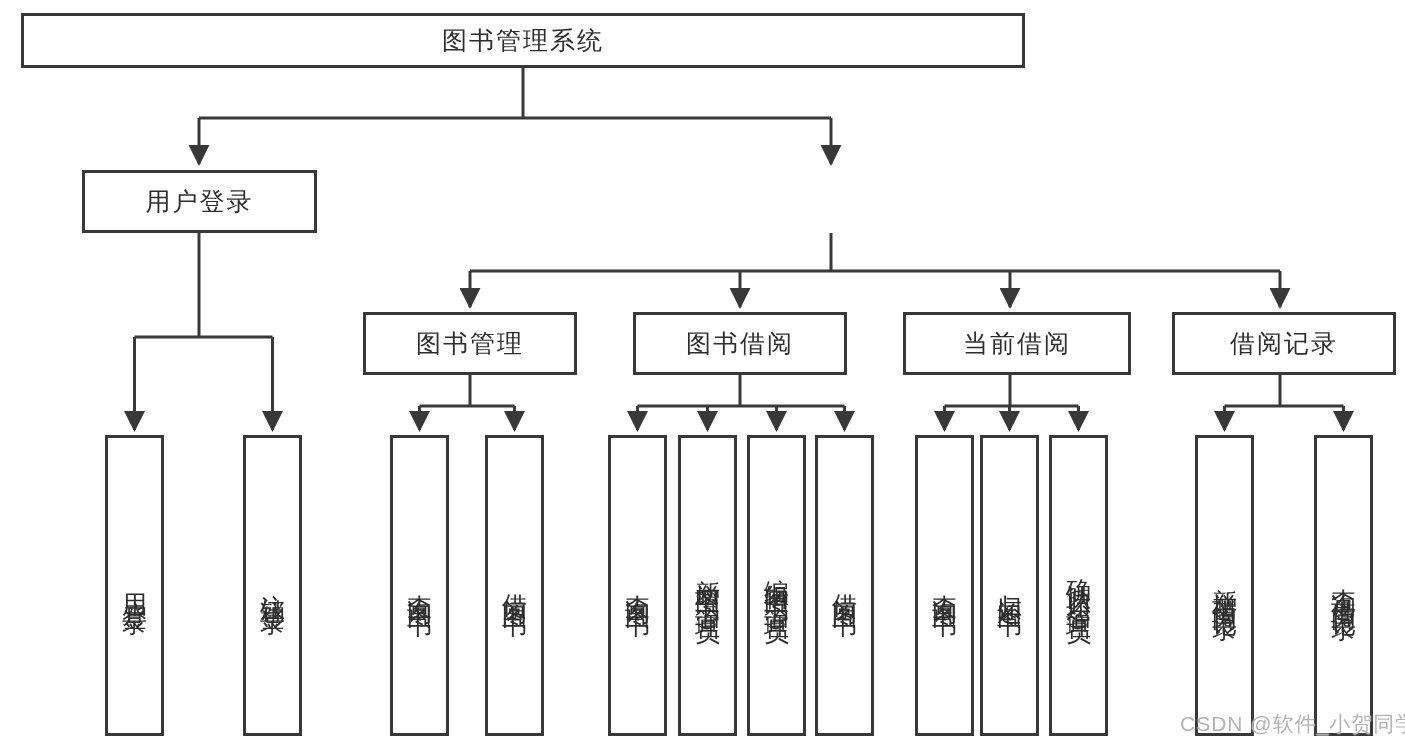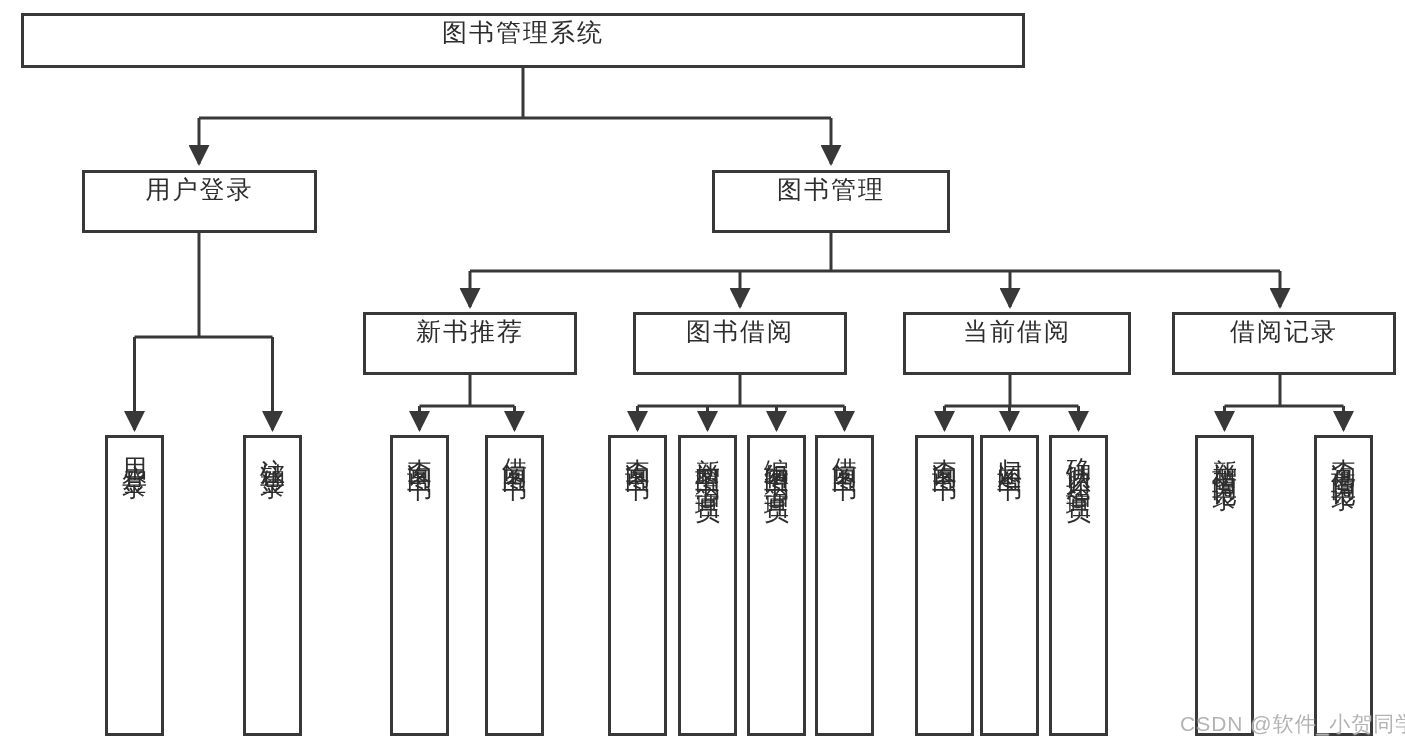--- a/index.html
+++ b/index.html
@@ -22,21 +22,21 @@
     width: 1405px;
     height: 747px;
     z-index: 1;
   }
   .node {
     position: absolute;
     box-sizing: border-box;
     background: #ffffff;
     border: 3px solid #383838;
     display: flex;
-    align-items: flex-start;
+    align-items: center;
     justify-content: center;
     z-index: 2;
     color: #2d2d2d;
   }
   .node .hlabel {
     font-size: 25px;
     letter-spacing: 2px;
     white-space: nowrap;
     color: #2d2d2d;
   }
@@ -137,26 +137,23 @@
     </g>
   </svg>
 
   <div class="node" style="left:21px;top:13px;width:1004px;height:55px">
     <span class="hlabel">图书管理系统</span>
   </div>
 
   <div class="node" style="left:82px;top:170px;width:235px;height:63px">
     <span class="hlabel">用户登录</span>
   </div>
-  <div class="node" style="left:712px;top:170px;width:238px;height:63px">
+
+  <div class="node" style="left:363px;top:312px;width:214px;height:63px">
     <span class="hlabel">图书管理</span>
-  </div>
-
-  <div class="node" style="left:363px;top:312px;width:214px;height:63px">
-    <span class="hlabel">新书推荐</span>
   </div>
   <div class="node" style="left:633px;top:312px;width:214px;height:63px">
     <span class="hlabel">图书借阅</span>
   </div>
   <div class="node" style="left:903px;top:312px;width:228px;height:63px">
     <span class="hlabel">当前借阅</span>
   </div>
   <div class="node" style="left:1172px;top:312px;width:224px;height:63px">
     <span class="hlabel">借阅记录</span>
   </div>

